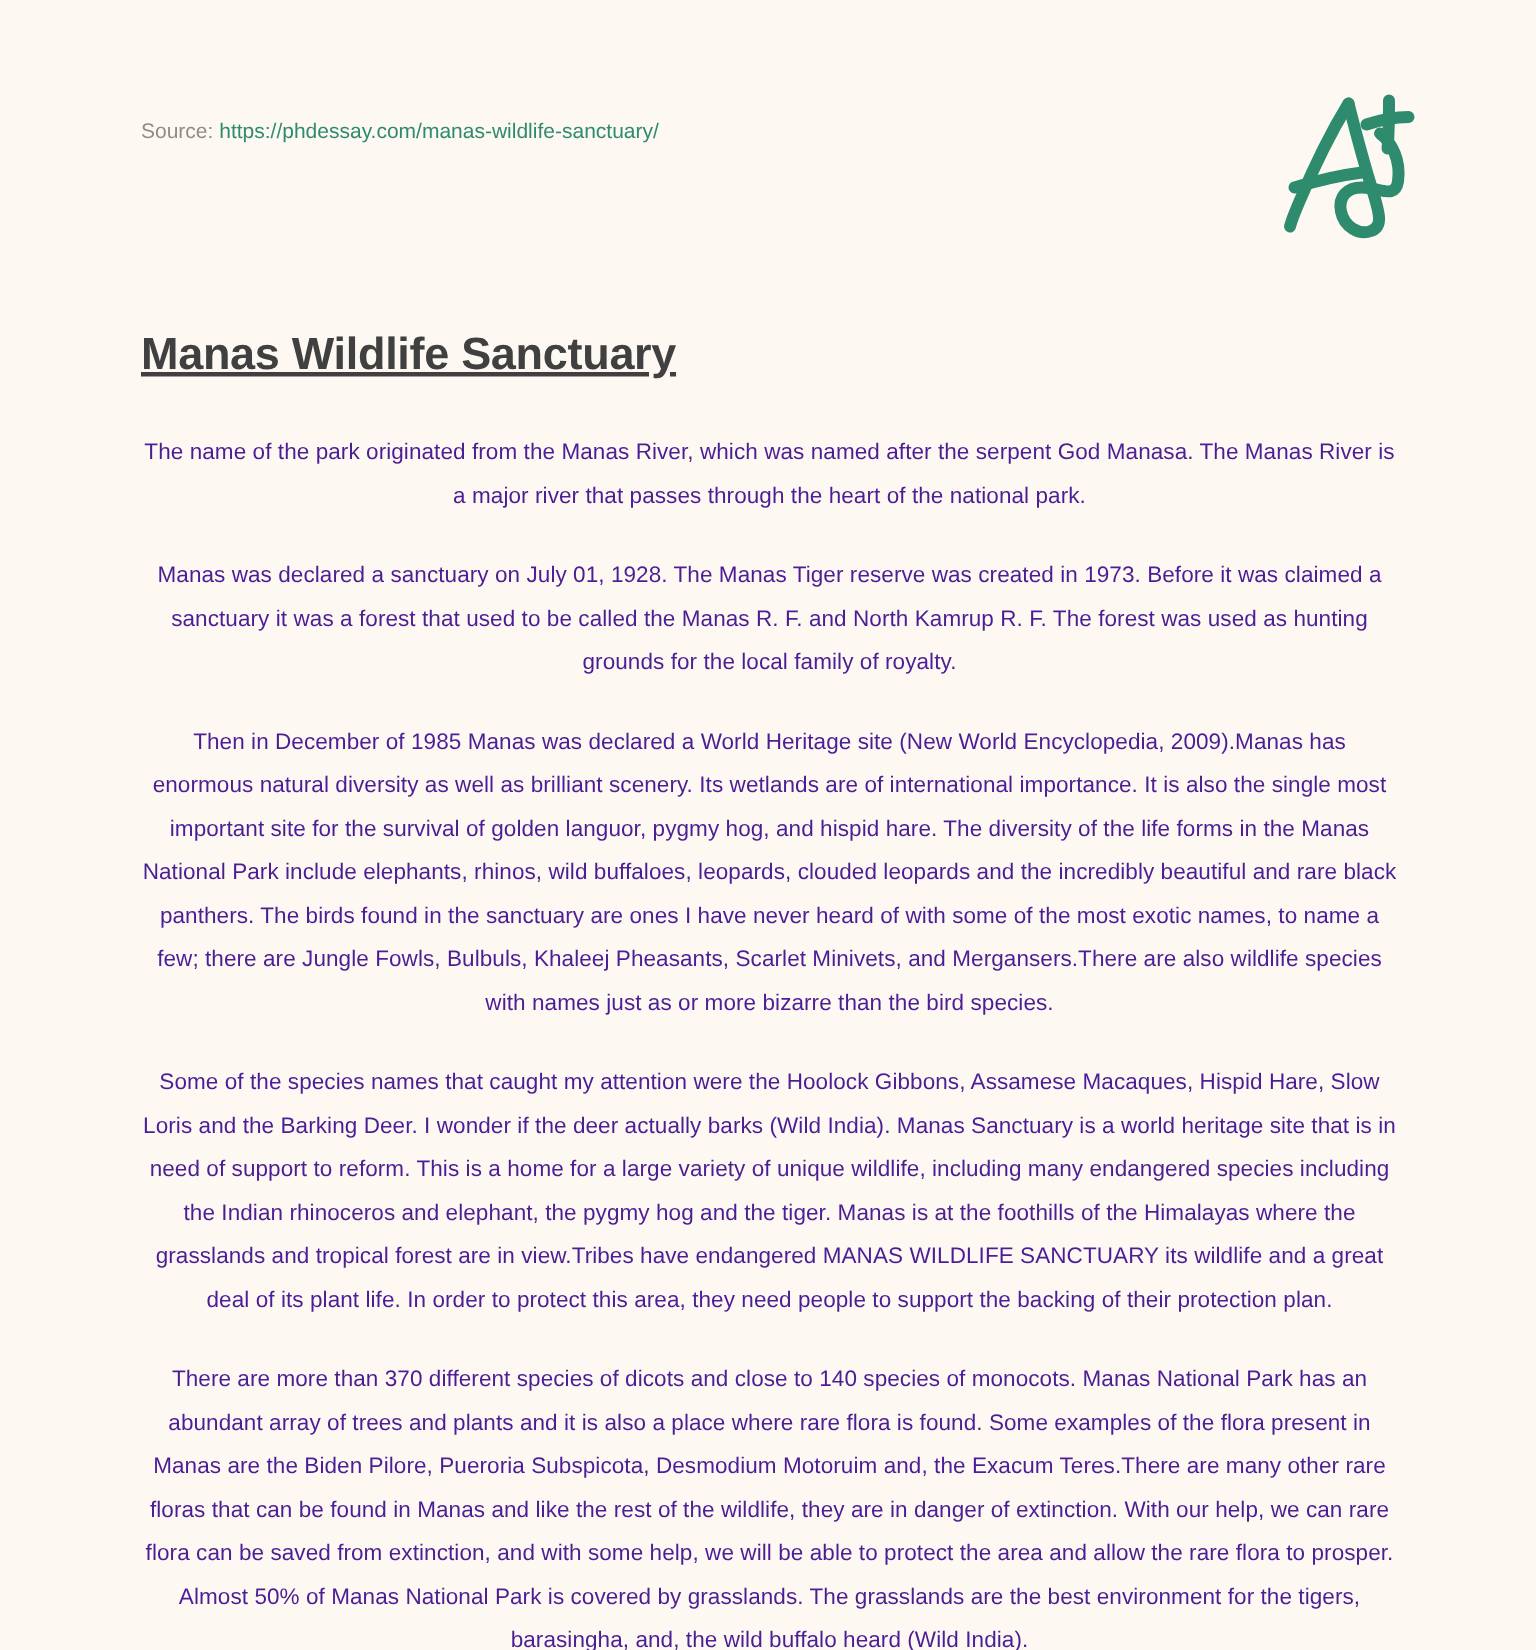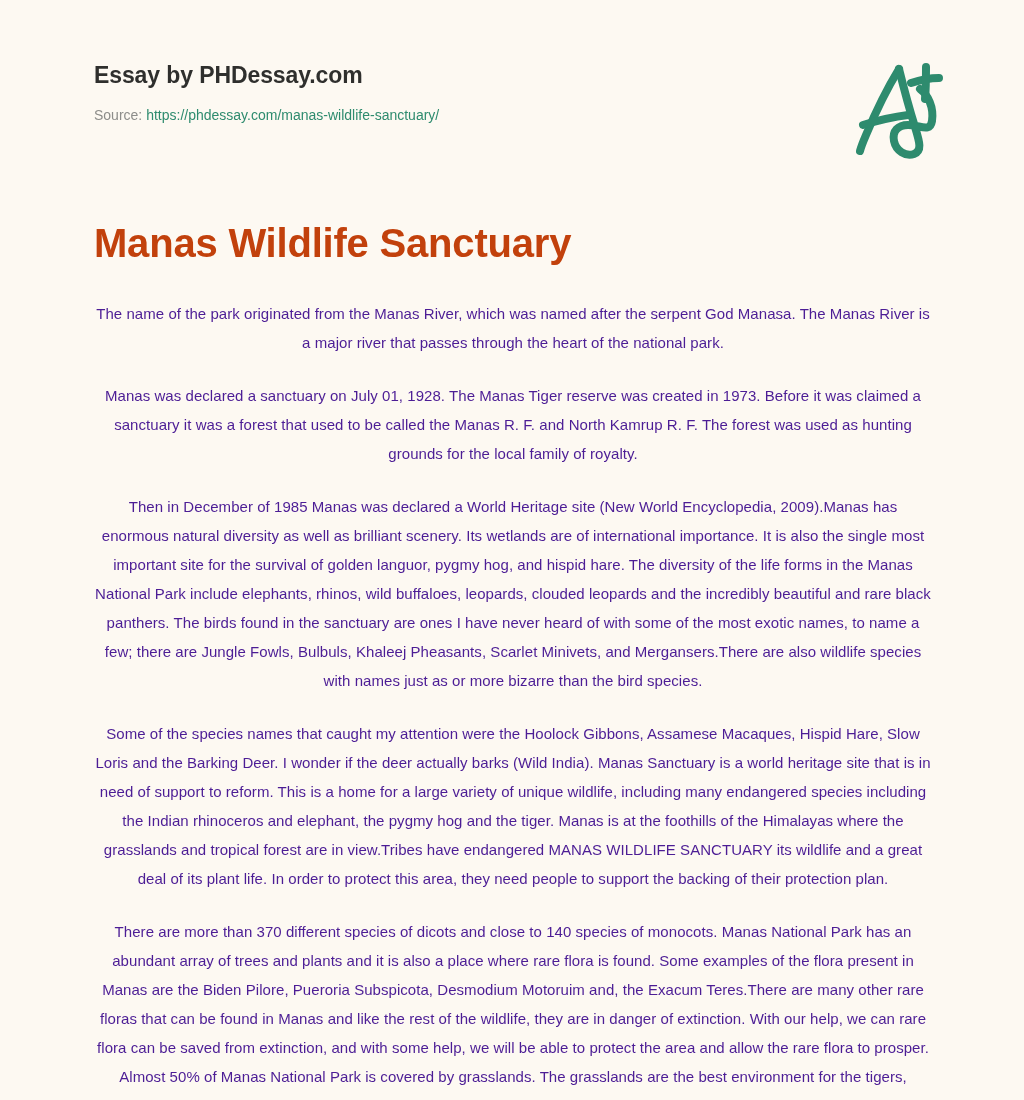--- a/index.html
+++ b/index.html
@@ -75,26 +75,27 @@
 
   
   .article {
     position: absolute;
     left: 94px;
     top: 218px;
     width: 838px;
   }
 
   .article-title {
-    font-size: 40px;
+    font-size: 30px;
     font-weight: 600;
-    color: #c2410c;
+    color: #404040;
     letter-spacing: -0.2px;
     line-height: 1.25;
     margin: 0 0 31px 0;
+    text-decoration: underline;
   }
 
   .body-text p {
     font-size: 15px;
     line-height: 29px;
     color: #4c1d95;
     margin: 0 0 24px 0;
     text-align: center;
     letter-spacing: 0.05px;
   }
@@ -102,21 +103,20 @@
   .body-text p:last-child {
     margin-bottom: 0;
   }
 </style>
 </head>
 <body>
 
 <div class="page">
 
   <div class="header">
-    <div class="brand-title">Essay by PHDessay.com</div>
     <div class="source-line">
       <span class="source-label">Source:</span>
       <a class="source-url" href="#">https://phdessay.com/manas-wildlife-sanctuary/</a>
     </div>
   </div>
 
   <div class="logo">
     <svg viewBox="0 0 110 110" xmlns="http://www.w3.org/2000/svg">
       <g fill="none" stroke="#2e8b6e" stroke-linecap="round" stroke-linejoin="round">
 

